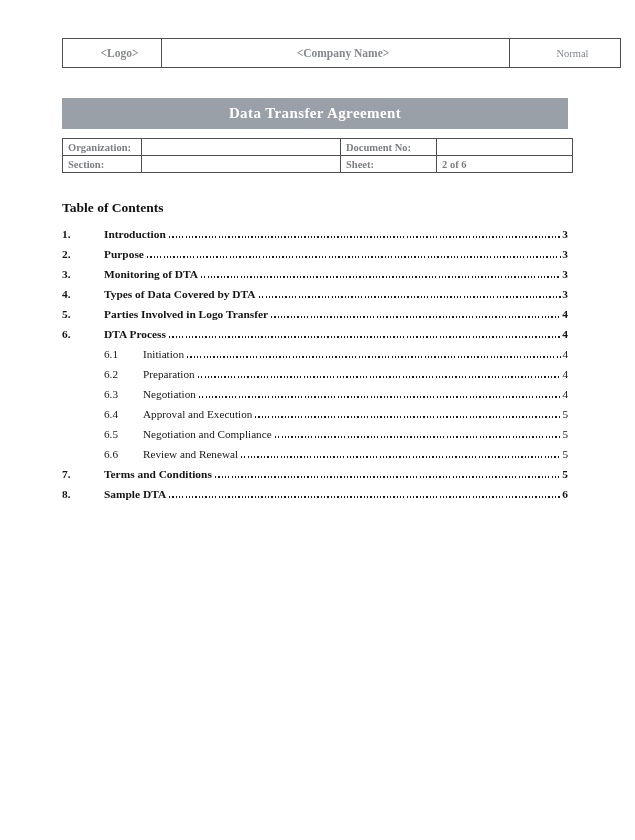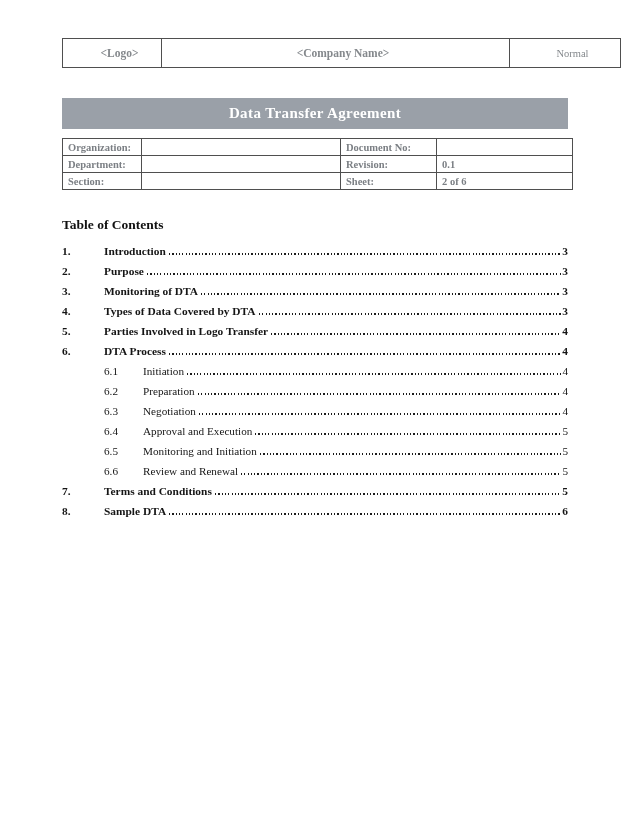--- a/index.html
+++ b/index.html
@@ -102,26 +102,20 @@
 
     <table class="meta-table">
       <tbody>
           <tr>
         <td style="width:73px">Organization:</td>
         <td style="width:193px"></td>
         <td style="width:90px">Document No:</td>
         <td style="width:130px"></td>
       </tr>
       <tr>
-        <td>Department:</td>
-        <td></td>
-        <td>Revision:</td>
-        <td>0.1</td>
-      </tr>
-      <tr>
         <td>Section:</td>
         <td></td>
         <td>Sheet:</td>
         <td>2 of 6</td>
       </tr>
     </tbody>
       </table>
 
     <div class="toc-heading">Table of Contents</div>
 
@@ -181,21 +175,21 @@
         <span class="page-num">4</span>
       </div>
       <div class="toc-row level2">
         <span class="num">6.4</span>
         <span class="title">Approval and Execution</span>
         <span class="leader"></span>
         <span class="page-num">5</span>
       </div>
       <div class="toc-row level2">
         <span class="num">6.5</span>
-        <span class="title">Monitoring and Initiation</span>
+        <span class="title">Negotiation and Compliance</span>
         <span class="leader"></span>
         <span class="page-num">5</span>
       </div>
       <div class="toc-row level2">
         <span class="num">6.6</span>
         <span class="title">Review and Renewal</span>
         <span class="leader"></span>
         <span class="page-num">5</span>
       </div>
       <div class="toc-row level1">

